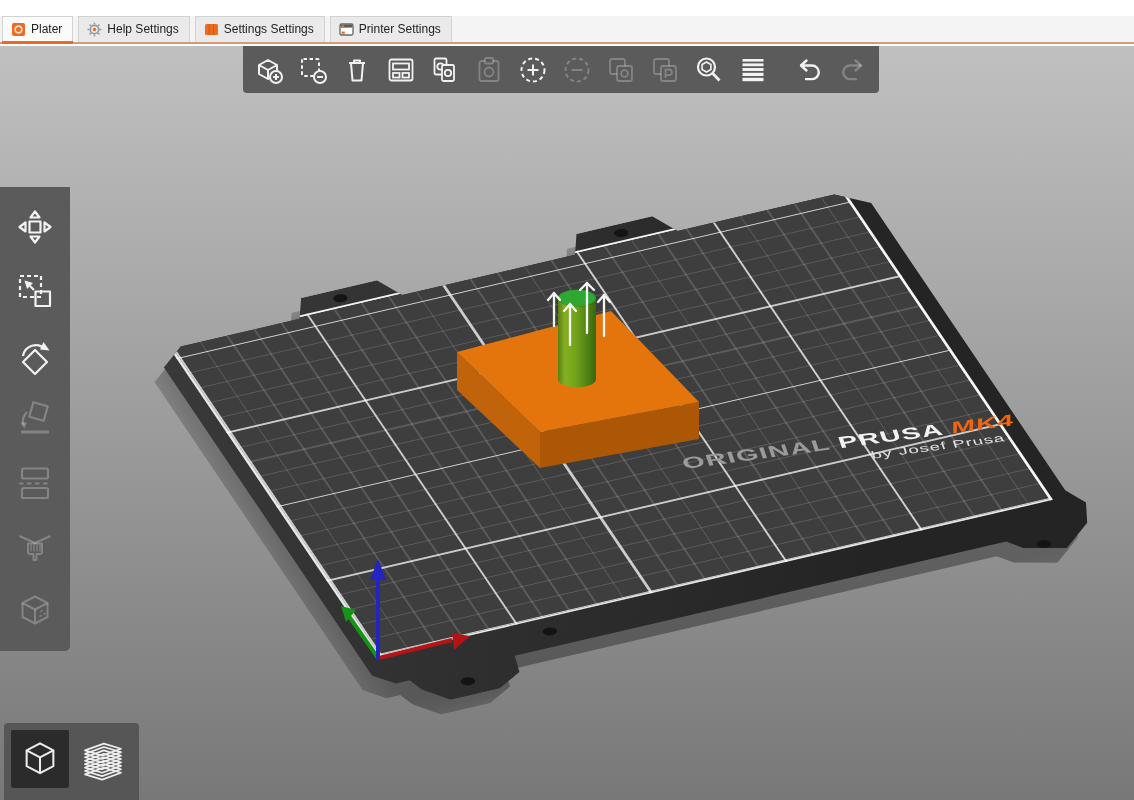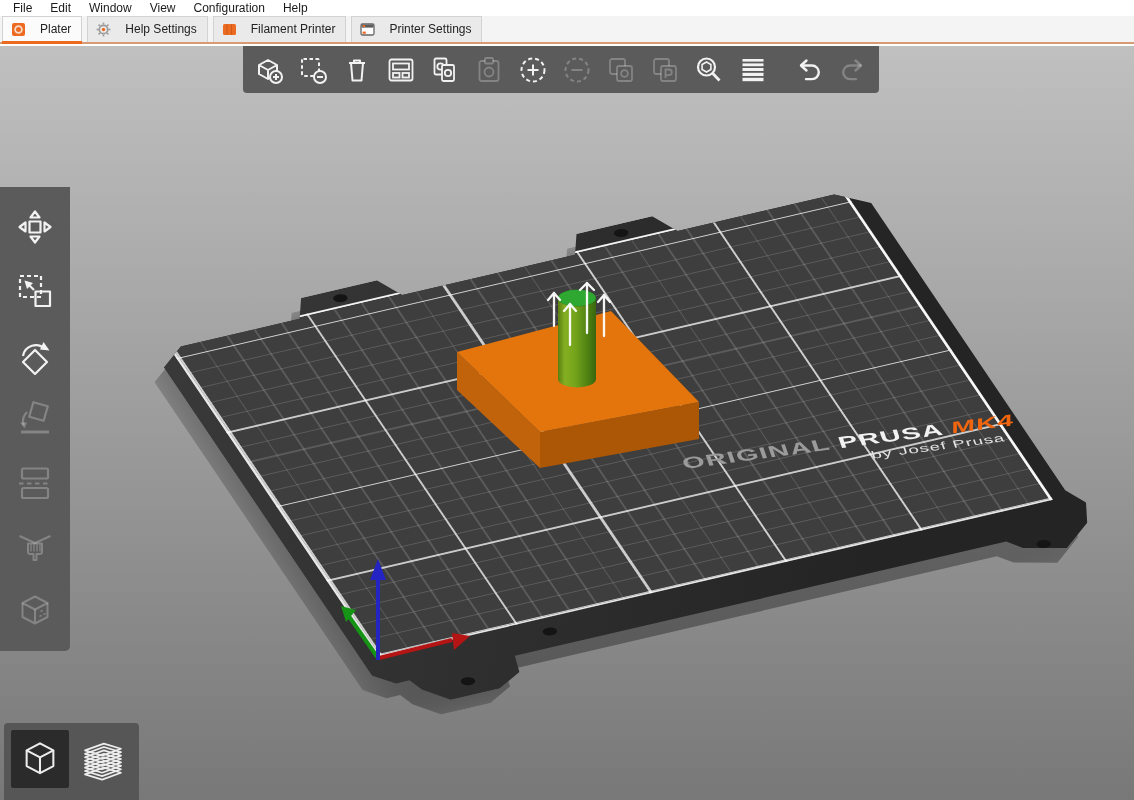--- a/index.html
+++ b/index.html
@@ -8,21 +8,21 @@
 
   
   .menubar{position:absolute;left:0;top:0;width:100%;height:16px;background:#ffffff;
            display:flex;align-items:center;padding-left:4px;box-sizing:border-box;}
   .menu-item{font-size:12px;color:#1a1a1a;padding:0 9px;line-height:16px;cursor:default;}
 
   
   .tabbar{position:absolute;left:0;top:16px;width:100%;height:28px;background:#f4f4f4;
           display:flex;align-items:flex-end;padding-left:2px;box-sizing:border-box;
           border-bottom:2px solid #d89a74;}
-  .tab{display:flex;align-items:center;gap:14px;font-size:12px;color:#222;
+  .tab{display:flex;align-items:center;gap:5px;font-size:12px;color:#222;
        padding:3px 10px 4px 8px;margin-right:5px;background:#eaeaea;
        border:1px solid #d2d2d2;border-bottom:none;position:relative;height:18px;}
   .tab.active{background:#fbfbfb;}
   .tab.active::after{content:"";position:absolute;left:-1px;right:-1px;bottom:-2px;height:3px;background:#ED6B21;}
   .tab svg{display:block;}
 
   
   .viewport{position:absolute;left:0;top:46px;width:1134px;height:754px;
             background:linear-gradient(#c0c0c0,#787878);overflow:hidden;}
 
@@ -70,28 +70,20 @@
            padding:7px 7px 12px 7px;border-radius:4px 4px 0 0;}
   .vb{width:58px;height:58px;background:none;border:none;display:flex;align-items:center;
       justify-content:center;color:#ededed;padding:0;cursor:pointer;border-radius:2px;}
   .vb.active{background:#2b2b2b;}
 </style>
 </head>
 <body>
 
 <div class="app">
 
-  <div class="menubar">
-    <span class="menu-item">File</span>
-    <span class="menu-item">Edit</span>
-    <span class="menu-item">Window</span>
-    <span class="menu-item">View</span>
-    <span class="menu-item">Configuration</span>
-    <span class="menu-item">Help</span>
-  </div>
 
   <div class="tabbar">
     <div class="tab active">
       <svg width="15" height="15" viewBox="0 0 15 15">
         <rect x="1" y="1" width="13" height="13" rx="2" fill="#ED6B21"></rect>
         <circle cx="7.5" cy="7.5" r="3.4" fill="none" stroke="rgba(255,255,255,.75)" stroke-width="1.8"></circle>
       </svg>
       <span>Plater</span>
     </div>
     <div class="tab">
@@ -110,21 +102,21 @@
         <circle cx="7.5" cy="7.5" r="1.7" fill="#ED6B21"></circle>
       </svg>
       <span>Help Settings</span>
     </div>
     <div class="tab">
       <svg width="15" height="15" viewBox="0 0 15 15">
         <rect x="1" y="2" width="13" height="11" rx="1.5" fill="#ED6B21"></rect>
         <line x1="5" y1="2.5" x2="5" y2="12.5" stroke="rgba(0,0,0,.15)" stroke-width="1"></line>
         <line x1="9.5" y1="2.5" x2="9.5" y2="12.5" stroke="rgba(0,0,0,.15)" stroke-width="1"></line>
       </svg>
-      <span>Filament Printer</span>
+      <span>Settings Settings</span>
     </div>
     <div class="tab">
       <svg width="15" height="15" viewBox="0 0 15 15">
         <rect x="1" y="2" width="13" height="11" rx="1.5" fill="#fdfdfd" stroke="#666" stroke-width="1.3"></rect>
         <rect x="1.6" y="2.6" width="11.8" height="3" fill="#5c5c5c"></rect>
         <rect x="2.6" y="3.2" width="2.6" height="1.8" fill="#ED6B21"></rect>
         <rect x="2.6" y="9.6" width="3.2" height="2.2" fill="#ED6B21"></rect>
       </svg>
       <span>Printer Settings</span>
     </div>

